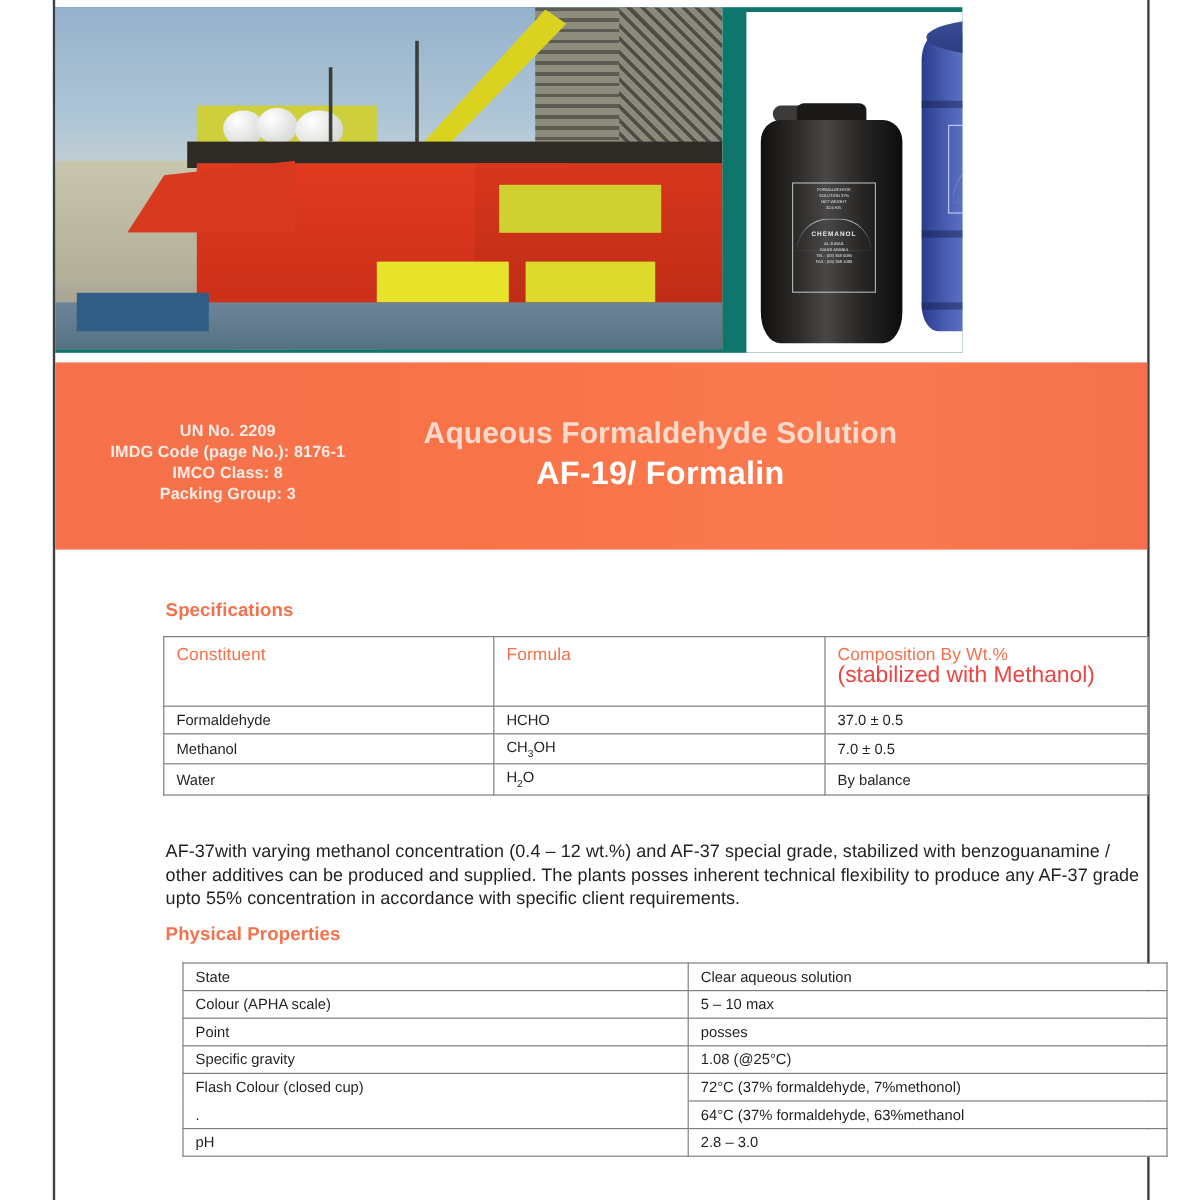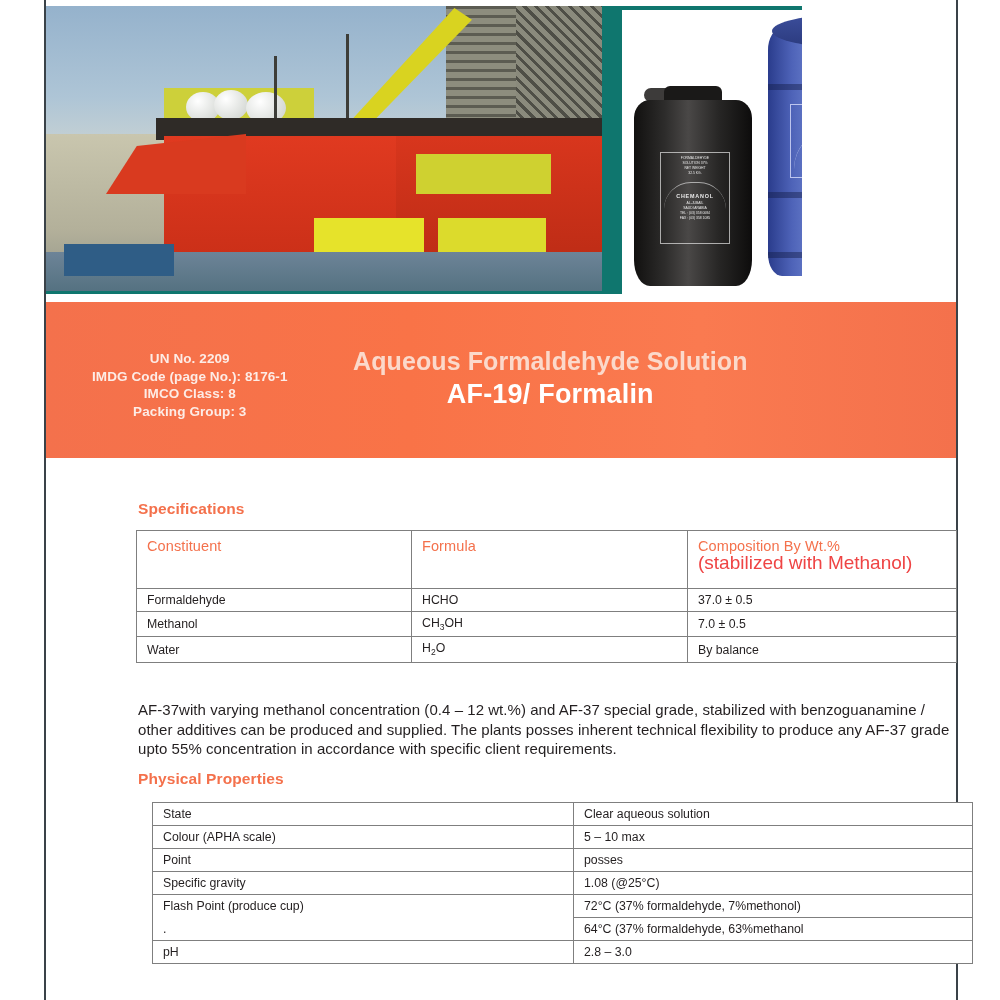--- a/index.html
+++ b/index.html
@@ -426,21 +426,21 @@
         </tr>
         <tr>
           <td>Point</td>
           <td>posses</td>
         </tr>
         <tr>
           <td>Specific gravity</td>
           <td>1.08 (@25°C)</td>
         </tr>
         <tr>
-          <td style="border-bottom:none;">Flash Point (produce cup)</td>
+          <td style="border-bottom:none;">Flash Colour (closed cup)</td>
           <td>72°C (37% formaldehyde, 7%methonol)</td>
         </tr>
         <tr>
           <td style="border-top:none;" class="dot-artifact">.</td>
           <td>64°C (37% formaldehyde, 63%methanol</td>
         </tr>
         <tr>
           <td>pH</td>
           <td>2.8 – 3.0</td>
         </tr>

